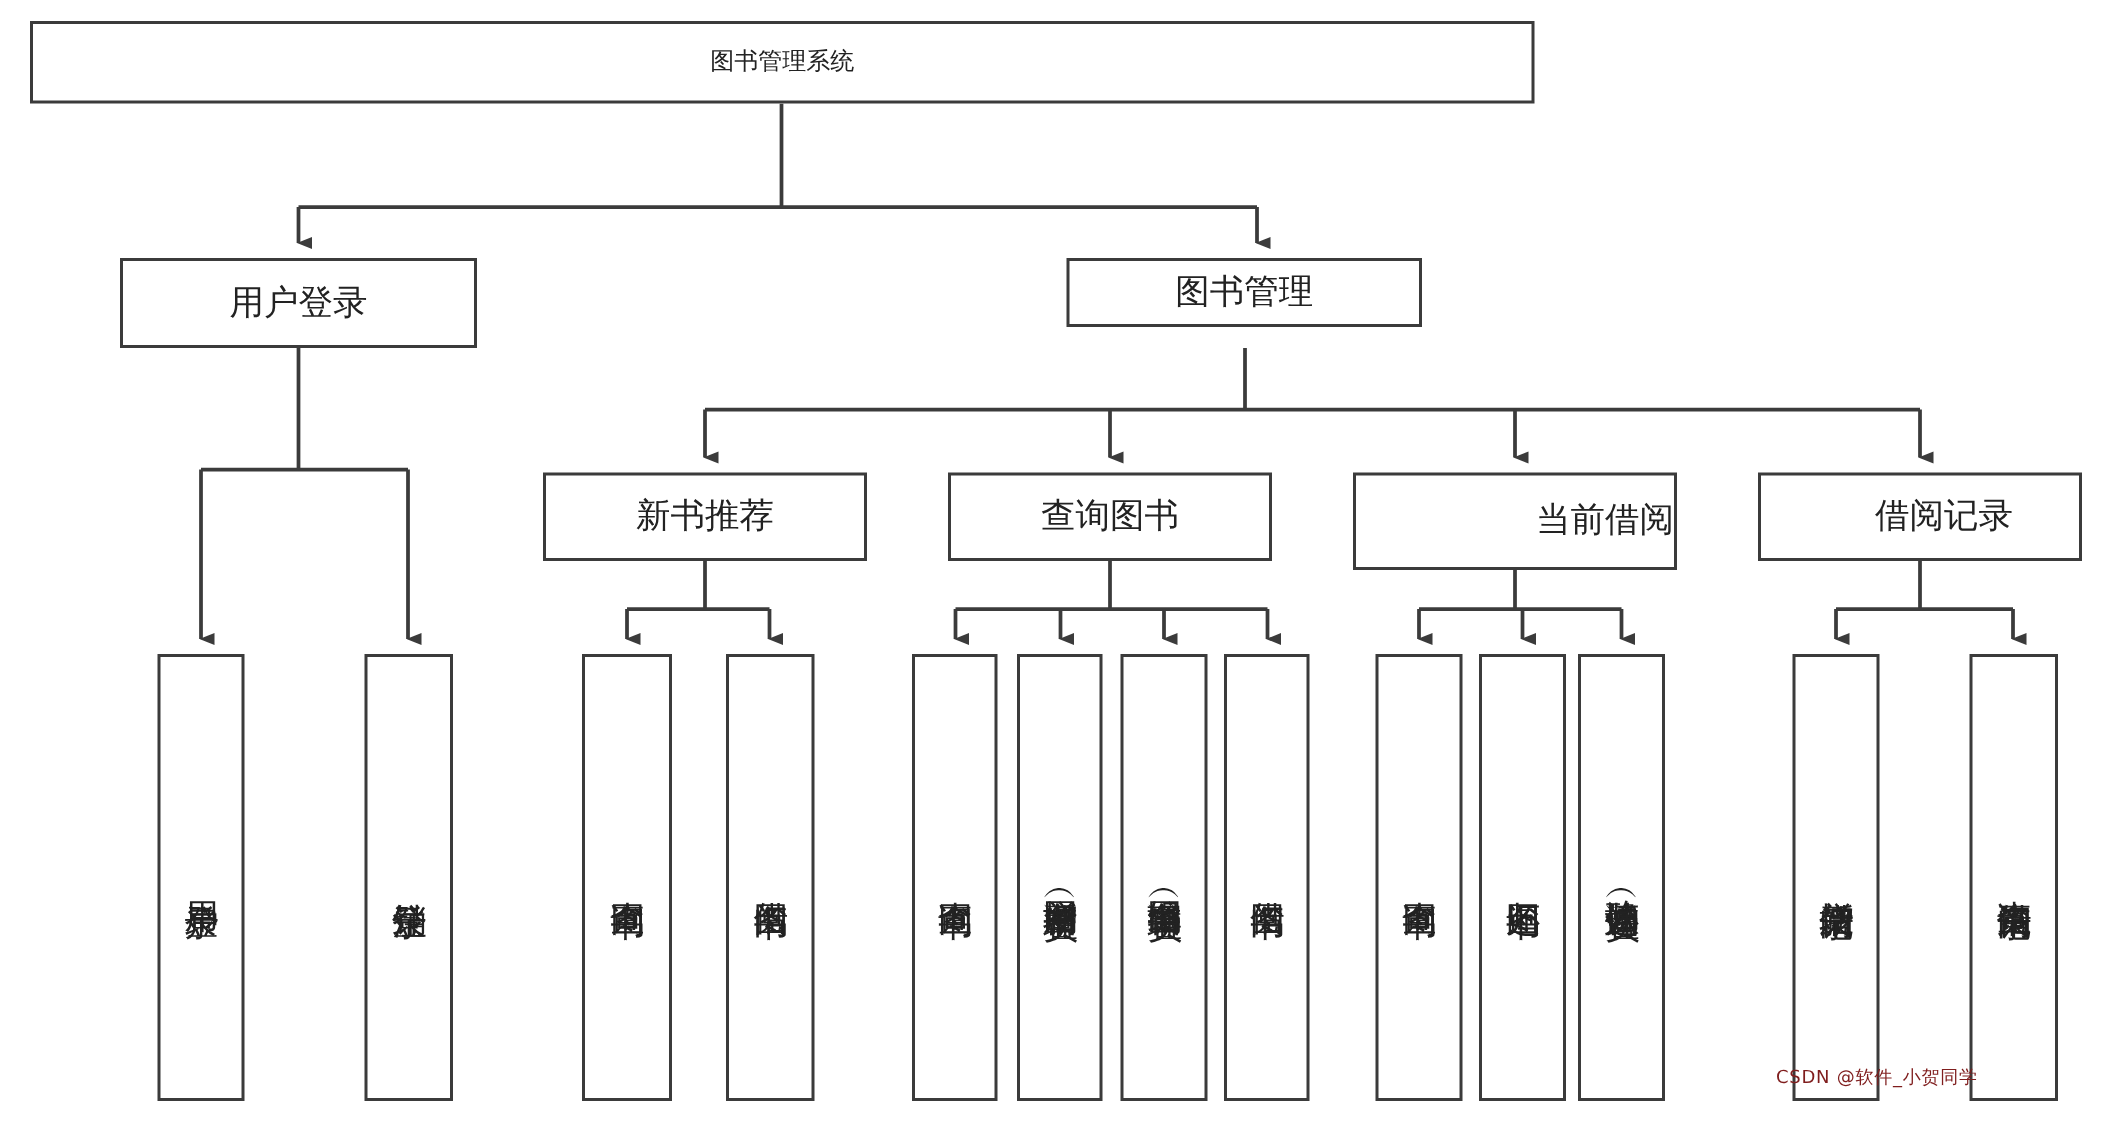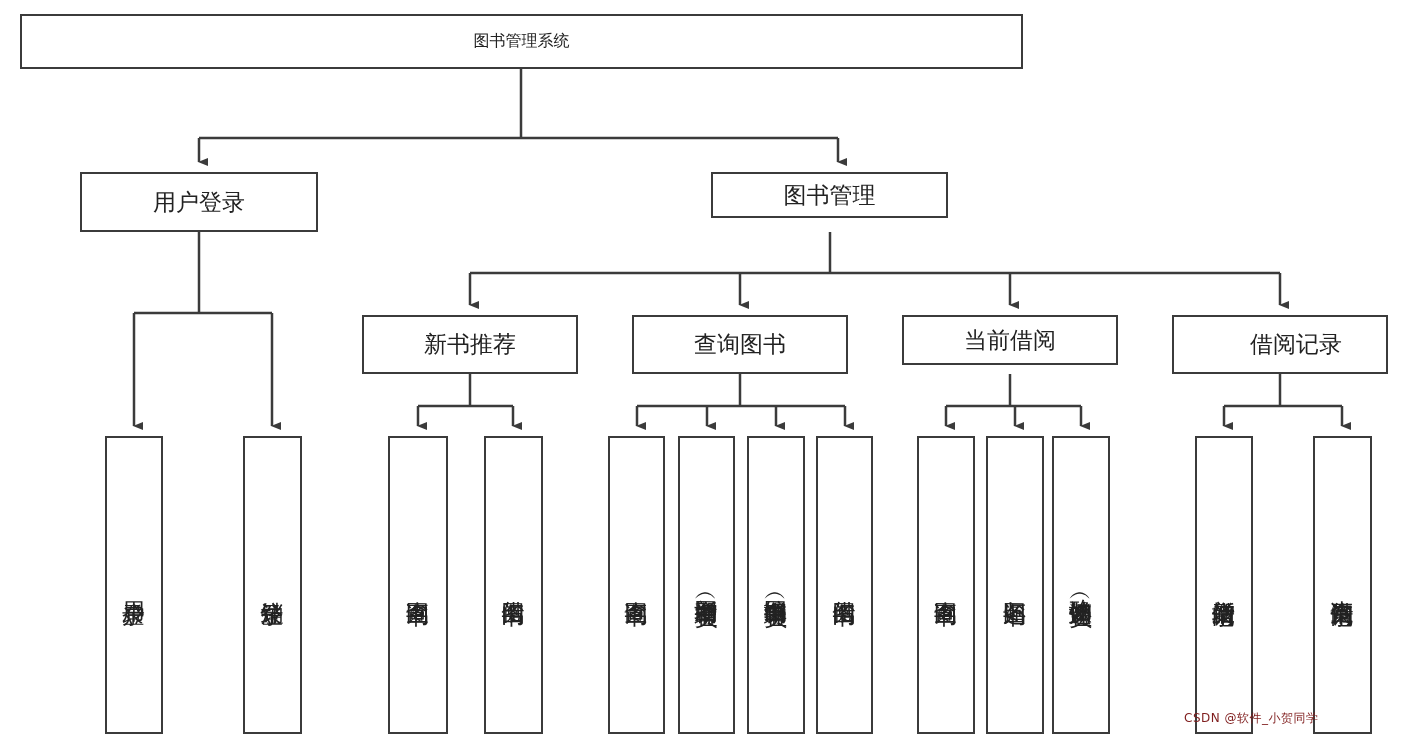--- a/index.html
+++ b/index.html
@@ -128,21 +128,21 @@
   <div class="node-box horizontal" style="left:711px; top:172px; width:237px; height:46px;">
     <span class="node-label">图书管理</span>
   </div>
 
   <div class="node-box horizontal" style="left:362px; top:315px; width:216px; height:59px;justify-content:center;">
     <span class="node-label">新书推荐</span>
   </div>
   <div class="node-box horizontal" style="left:632px; top:315px; width:216px; height:59px;">
     <span class="node-label">查询图书</span>
   </div>
-  <div class="node-box horizontal" style="left:902px; top:315px; width:216px; height:50px;">
+  <div class="node-box horizontal" style="left:902px; top:315px; width:216px; height:65px;justify-content:flex-end;">
     <span class="node-label">当前借阅</span>
   </div>
   <div class="node-box horizontal" style="left:1172px; top:315px; width:216px; height:59px;padding-left:32px;">
     <span class="node-label">借阅记录</span>
   </div>
 
   <div class="node-box vertical" style="left:105px; top:436px; width:58px; height:298px;">
     <span class="node-label">用户登录</span>
   </div>
   <div class="node-box vertical" style="left:243px; top:436px; width:59px; height:298px;">

